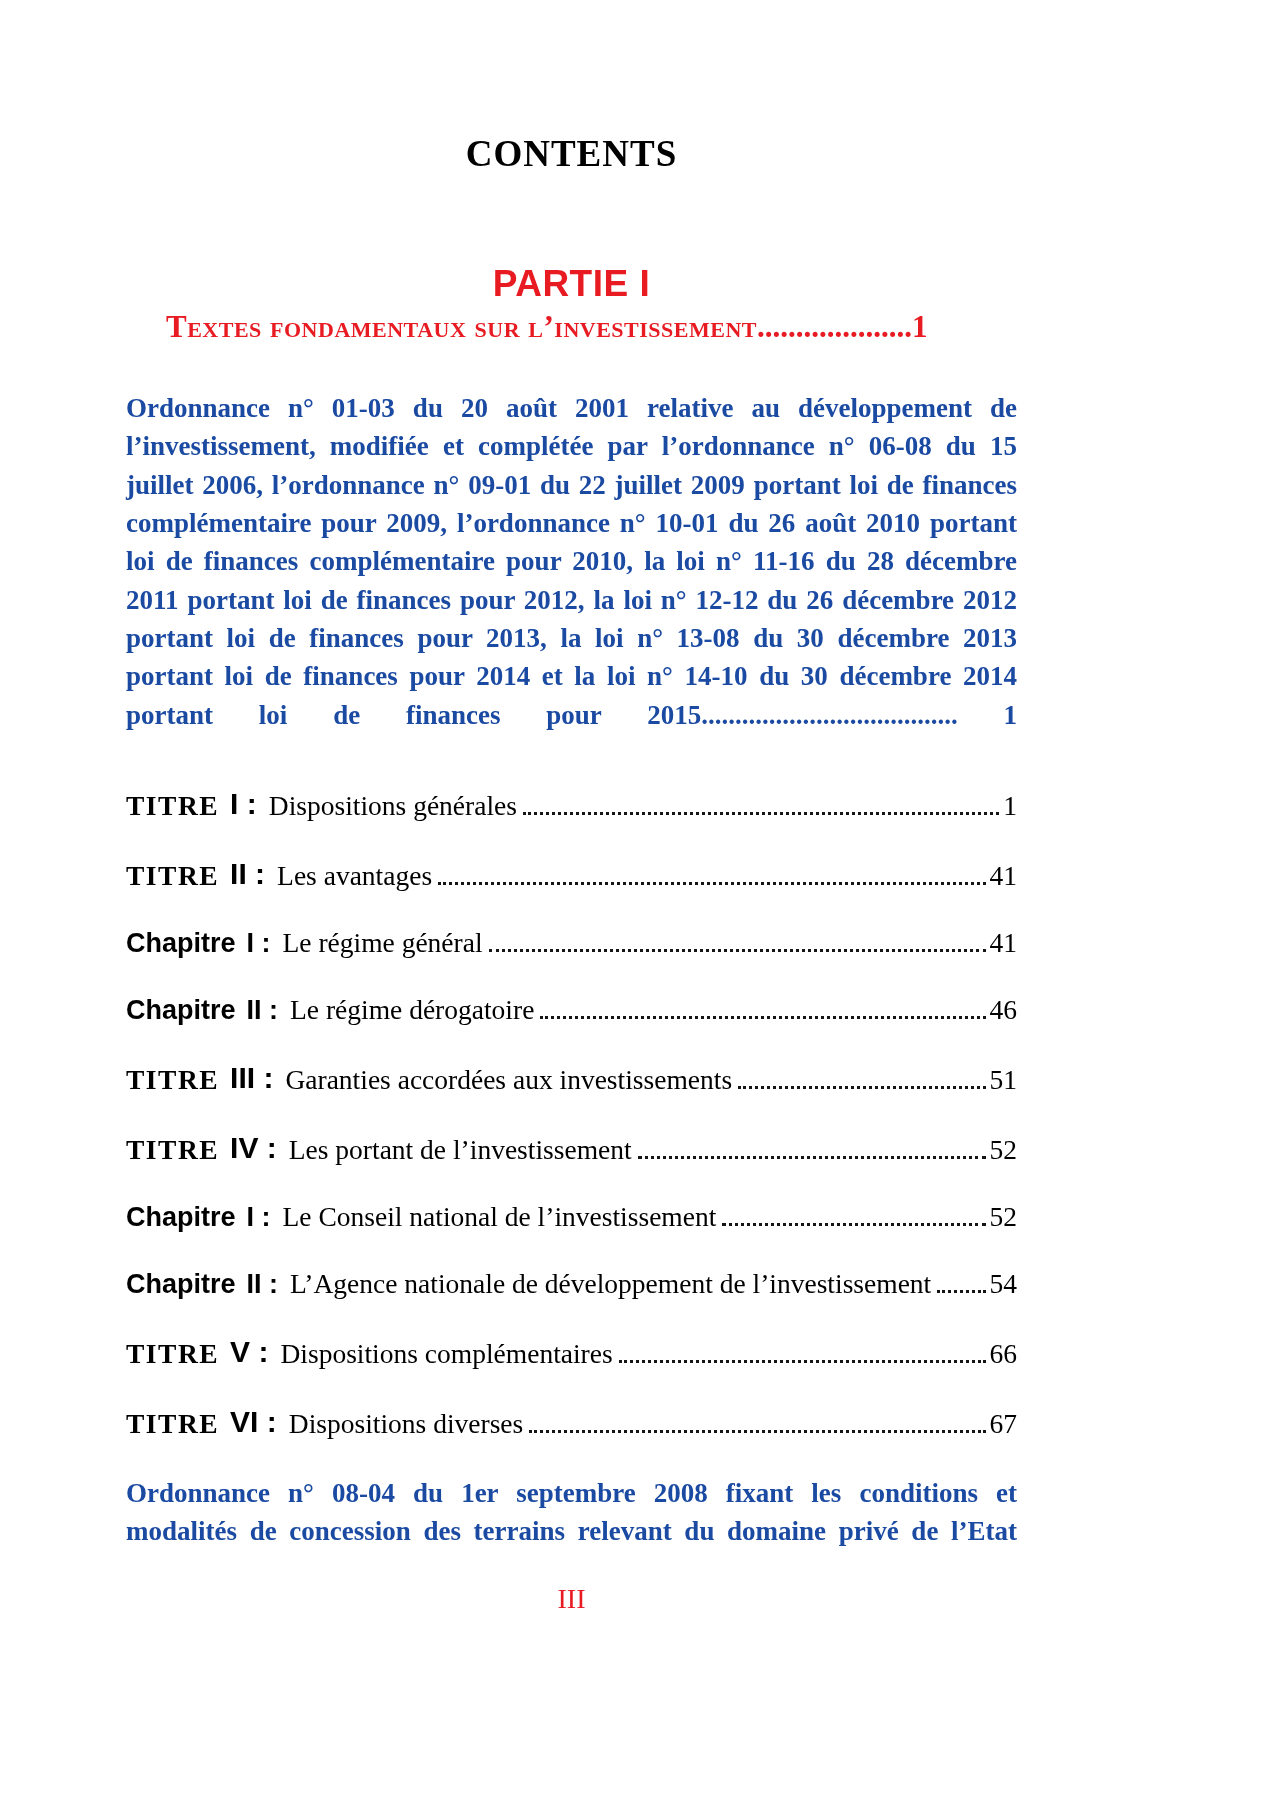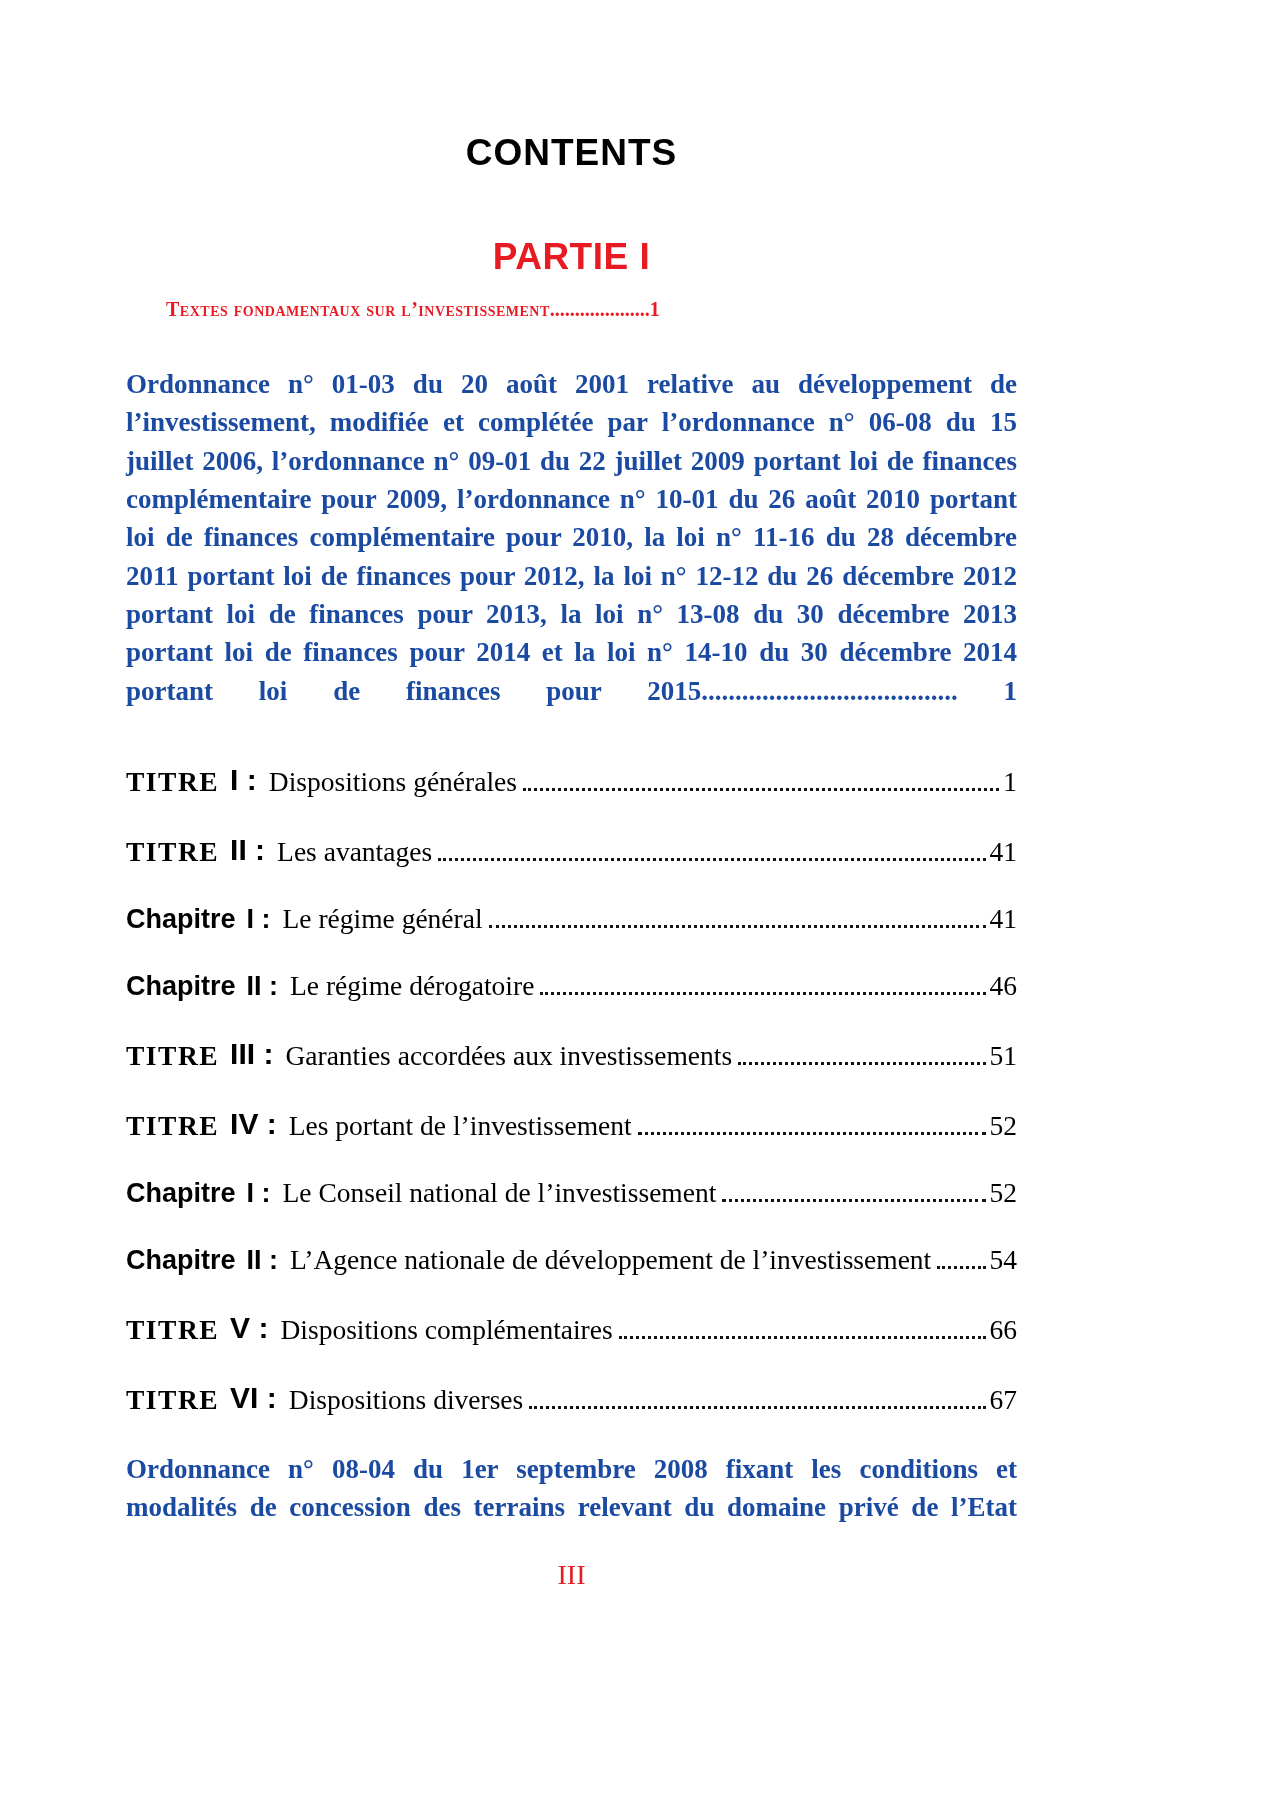--- a/index.html
+++ b/index.html
@@ -8,38 +8,38 @@
     position: relative;
     width: 1279px;
     height: 1800px;
     background: #ffffff;
     padding: 132px 262px 0 126px;
     font-family: "Liberation Serif", serif;
     color: #000000;
     overflow: hidden;
   }
   .contents-title {
-    font-family: Liberation Sans, sans-serif;
+    font-family: Liberation Serif, serif;
     font-size: 37px;
     font-weight: 700;
     letter-spacing: 1px;
     text-align: center;
-    margin-bottom: 62px;
+    margin-bottom: 88px;
   }
   .partie-heading {
     font-family: "Liberation Sans", sans-serif;
     font-size: 37px;
     font-weight: 700;
     letter-spacing: .5px;
     text-align: center;
     color: var(--red, #e81b23);
-    margin-bottom: 20px;
+    margin-bottom: 4px;
   }
   .subheading-row {
-    font-size: 20px;
+    font-size: 31px;
     font-weight: 700;
     color: var(--red, #e81b23);
     padding-left: 40px;
     margin-bottom: 44px;
     white-space: nowrap;
   }
   .subheading-text { font-variant: small-caps; letter-spacing: .5px; }
   .ord {
     color: var(--blue, #1b4aa2);
     font-weight: 700;

